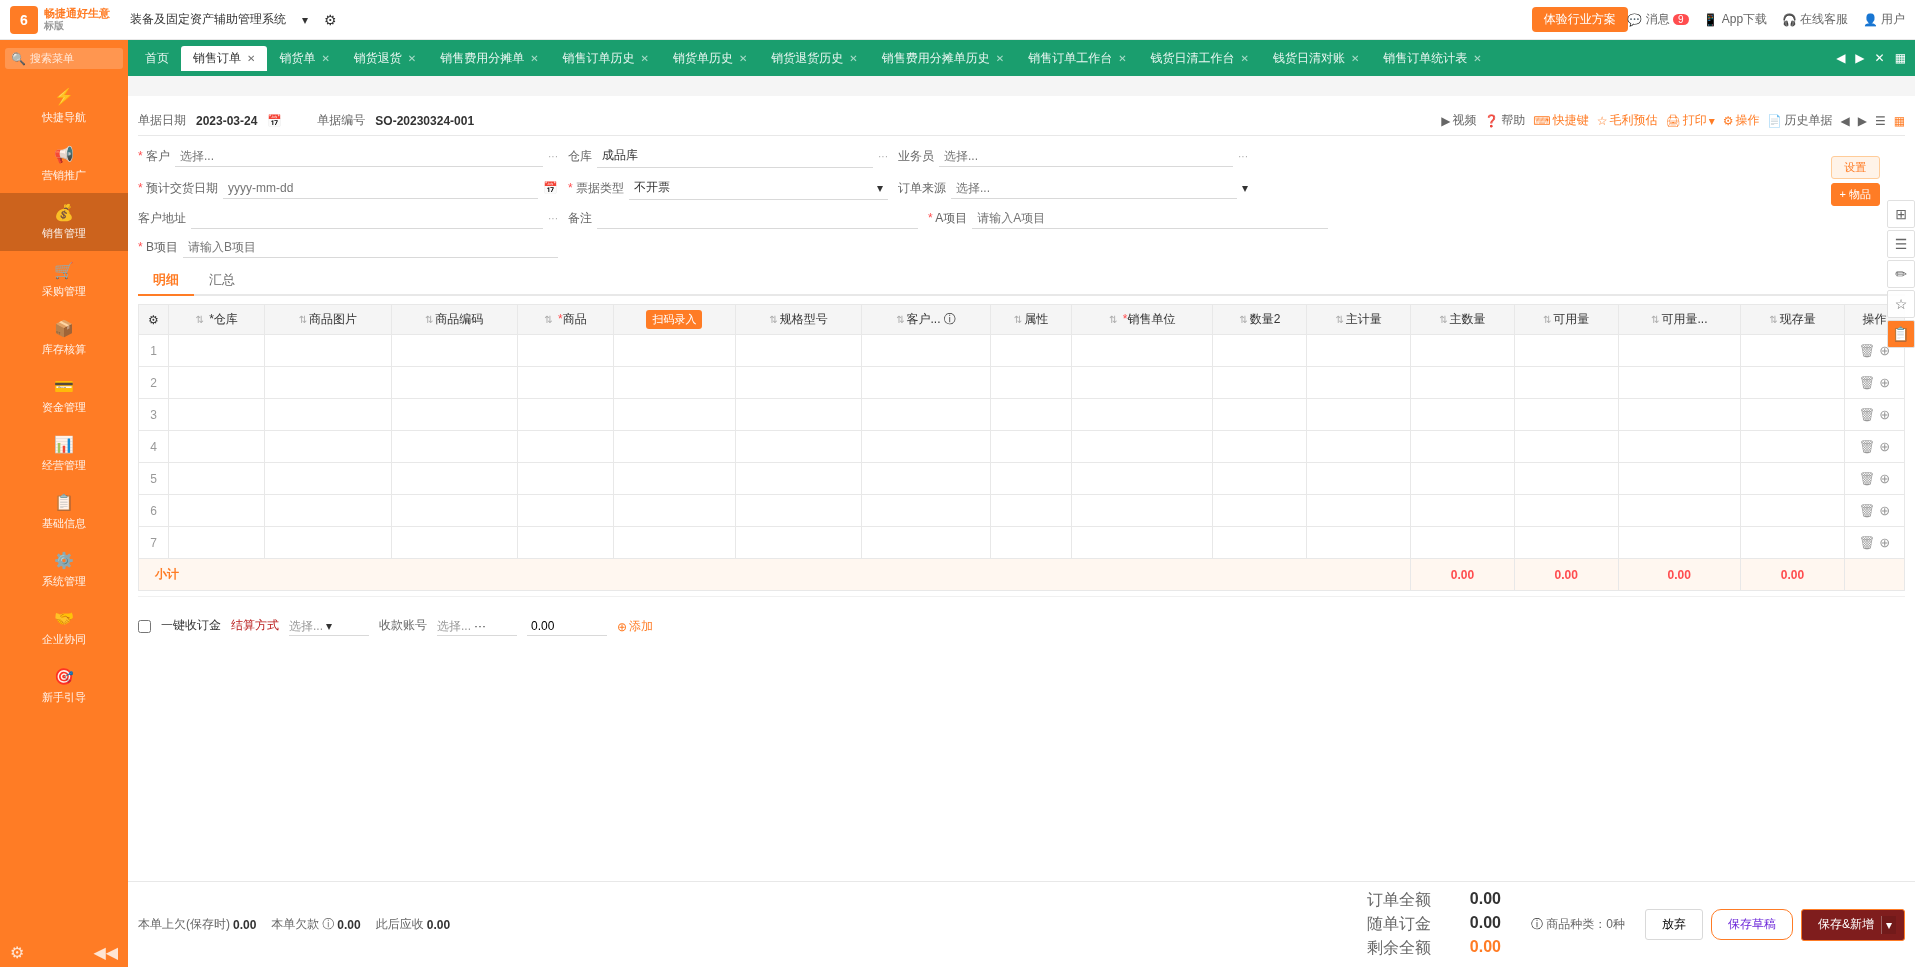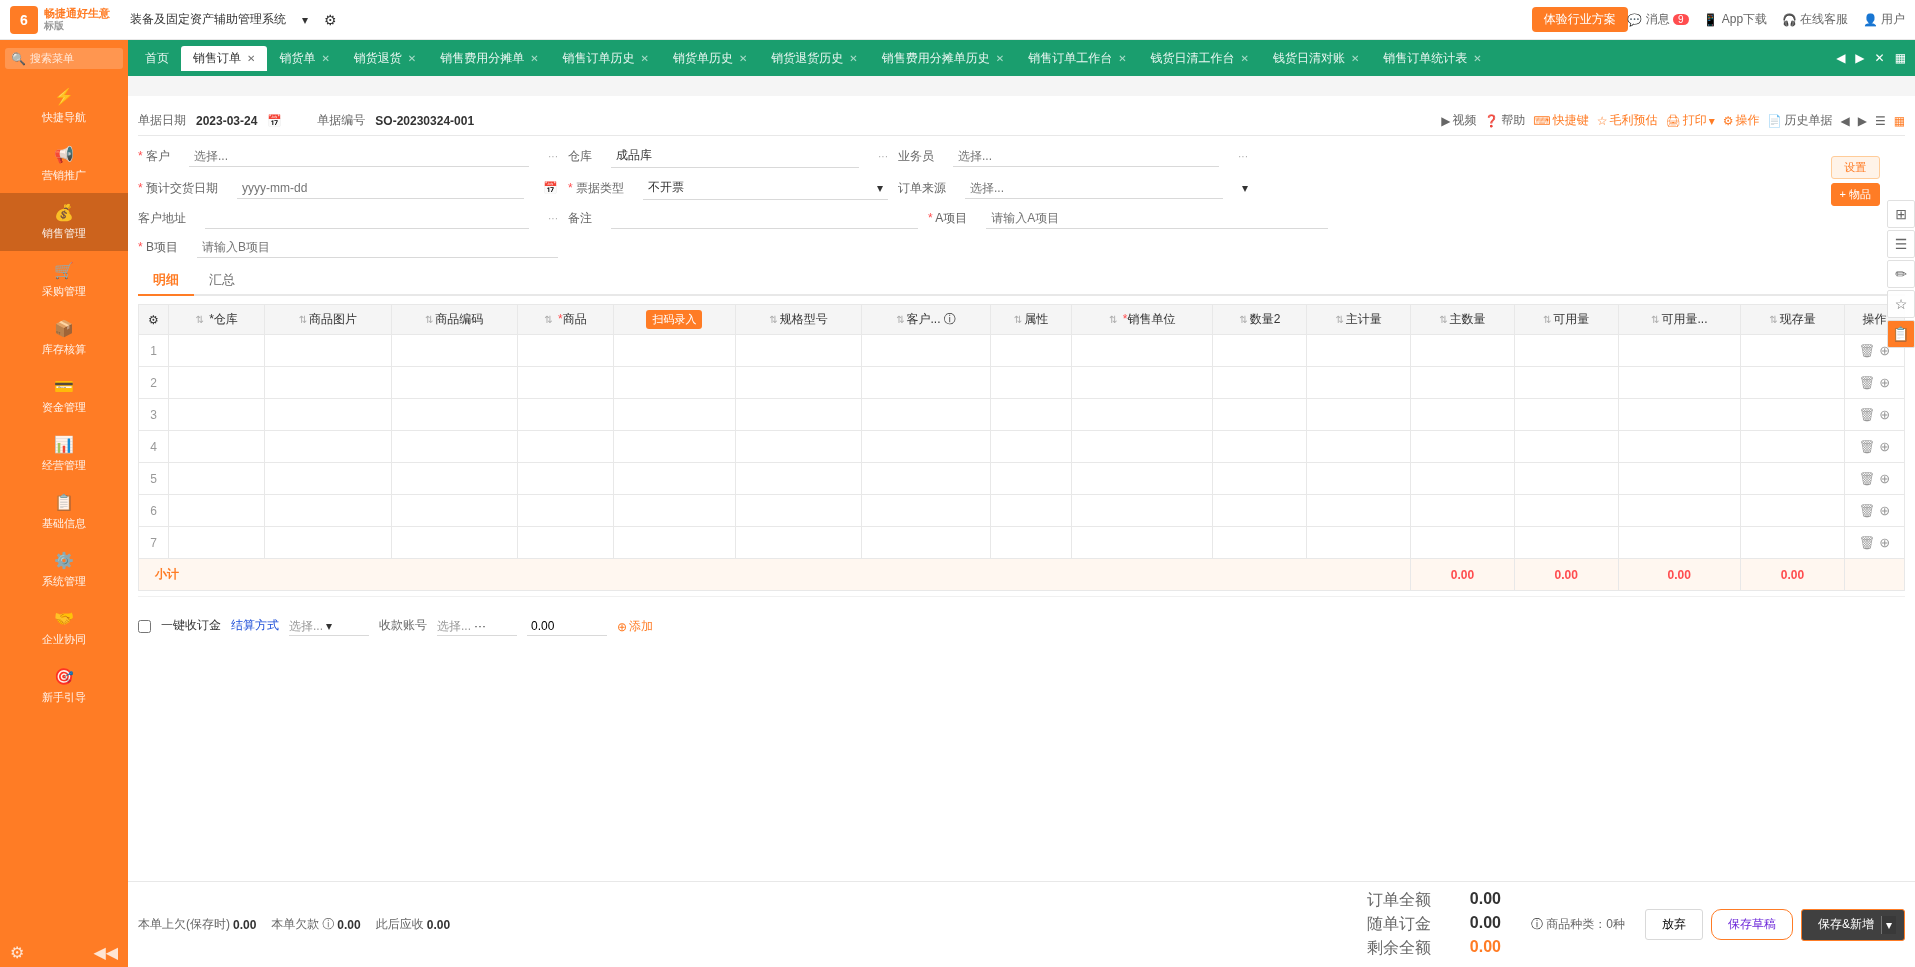--- a/index.html
+++ b/index.html
@@ -40,21 +40,21 @@
 
     
     .form-toolbar { display: flex; align-items: center; justify-content: space-between; padding: 6px 0; border-bottom: 1px solid #e8e8e8; margin-bottom: 8px; }
     .form-toolbar-left { display: flex; align-items: center; gap: 10px; font-size: 12px; }
     .form-toolbar-right { display: flex; align-items: center; gap: 8px; font-size: 12px; color: #666; }
     .form-toolbar-right span { cursor: pointer; display: flex; align-items: center; gap: 2px; }
     .toolbar-label { color: #666; }
     .toolbar-value { color: #333; font-weight: bold; }
 
     .form-row { display: flex; align-items: center; margin-bottom: 8px; gap: 10px; flex-wrap: wrap; }
-    .form-field { display: flex; align-items: center; gap: 19px; flex: 1; min-width: 200px; }
+    .form-field { display: flex; align-items: center; gap: 5px; flex: 1; min-width: 200px; }
     .form-label { color: #666; white-space: nowrap; font-size: 12px; }
     .form-label.required::before { content: '* '; color: #ff4d4f; }
     .form-input { flex: 1; border: none; border-bottom: 1px solid #d9d9d9; padding: 3px 5px; font-size: 12px; color: #999; outline: none; background: transparent; }
     .form-select { display: flex; align-items: center; gap: 3px; border: none; border-bottom: 1px solid #d9d9d9; padding: 3px 5px; cursor: pointer; flex: 1; }
     .form-dots { color: #aaa; font-size: 10px; cursor: pointer; }
 
     
     .detail-tabs { display: flex; gap: 0; margin-bottom: 8px; border-bottom: 2px solid #e8e8e8; }
     .detail-tab { padding: 5px 15px; cursor: pointer; font-size: 13px; color: #666; border-bottom: 2px solid transparent; margin-bottom: -2px; }
     .detail-tab.active { color: #ff7c25; border-bottom-color: #ff7c25; font-weight: bold; }
@@ -78,21 +78,21 @@
     .bottom-right { display: flex; flex-direction: column; align-items: flex-end; gap: 3px; font-size: 16px; margin-left: auto; margin-right: 10px; }
     .bottom-right-item { display: flex; justify-content: space-between; gap: 20px; }
     .summary-label { color: #666; }
     .summary-val { color: #333; font-weight: bold; min-width: 50px; text-align: right; }
     .summary-val.orange { color: #ff7c25; }
 
     
     .btn-group { display: flex; gap: 8px; align-items: center; flex-shrink: 0; }
     .btn { padding: 6px 16px; border: 1px solid #d9d9d9; border-radius: 3px; cursor: pointer; font-size: 12px; background: #fff; }
     .btn-primary-outline { background: #fff; color: #6d28d9; border-color: #ff7c25; border-radius: 10px; }
-    .btn-save-new { background: #404040; color: white; border-color: #ff7c25; display: flex; align-items: center; gap: 3px; }
+    .btn-save-new { background: #7f1d1d; color: white; border-color: #ff7c25; display: flex; align-items: center; gap: 3px; }
     .btn-save-new .dropdown { background: rgba(0,0,0,0.1); padding: 2px 4px; border-left: 1px solid rgba(255,255,255,0.3); margin-right: -8px; margin-left: 4px; }
 
     
     .table-scroll { overflow-x: auto; margin-bottom: 5px; }
     .table-scroll::-webkit-scrollbar { height: 6px; }
     .table-scroll::-webkit-scrollbar-thumb { background: #ccc; border-radius: 3px; }
 
     
     .payment-row { display: flex; gap: 10px; padding: 20px 0; border-top: 1px solid #f0f0f0; font-size: 12px; }
     .payment-checkbox { cursor: pointer; }
@@ -625,21 +625,21 @@
                 <td class="subtotal-num">0.00</td>
                 <td></td>
               </tr>
             </tbody>
           </table>
         </div>
 
         <div class="payment-row">
           <input type="checkbox" class="payment-checkbox" style="">
           <span>一键收订金</span>
-          <span style="color:#1d4ed8;">结算方式</span>
+          <span style="color:#b91c1c;">结算方式</span>
           <div style="display:flex;align-items:center;gap:3px;border-bottom:1px solid #d9d9d9;min-width:80px;">
             <span style="color:#999;">选择...</span>
             <span>▾</span>
           </div>
           <span style="color:#666;">收款账号</span>
           <div style="display:flex;align-items:center;gap:3px;border-bottom:1px solid #d9d9d9;min-width:80px;">
             <span style="color:#999;">选择...</span>
             <span>···</span>
           </div>
           <input class="payment-input" type="text" value="0.00" style="">

